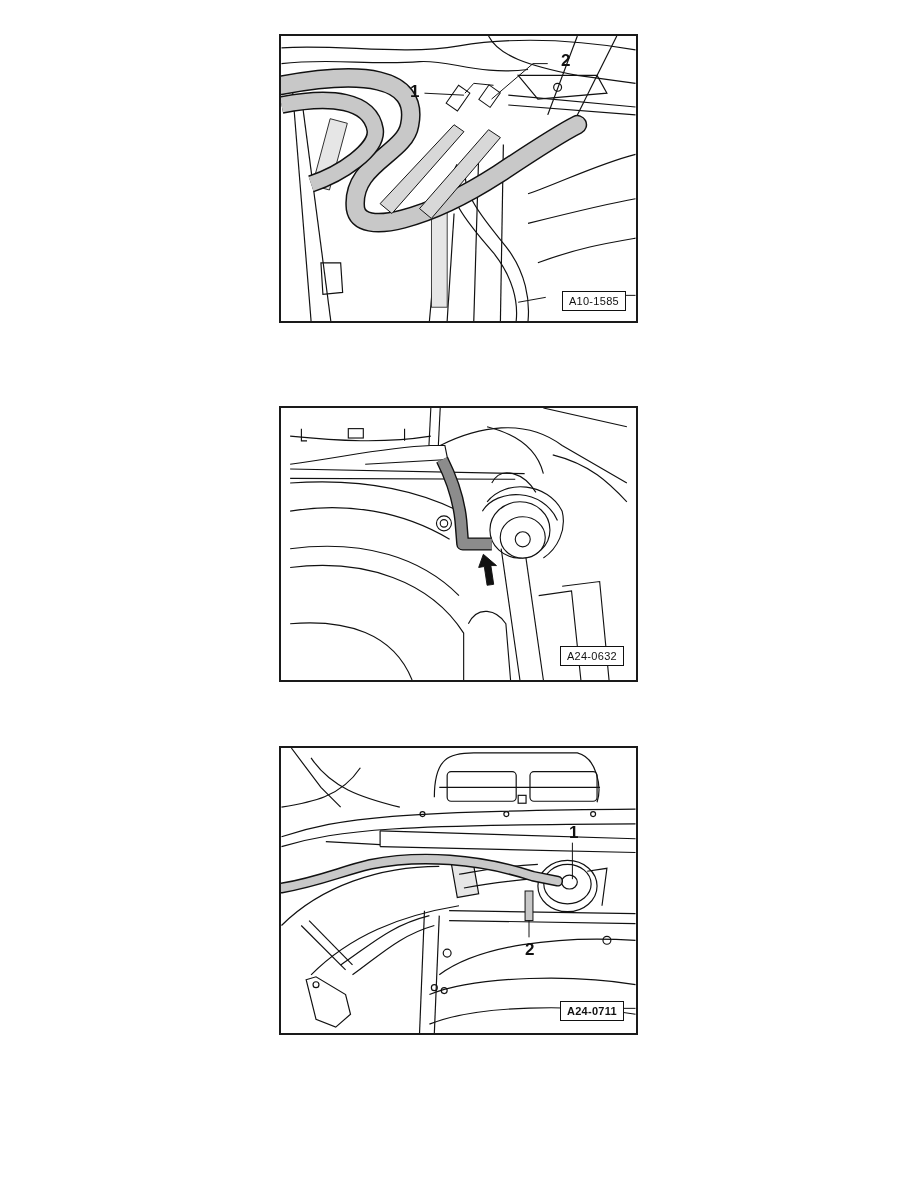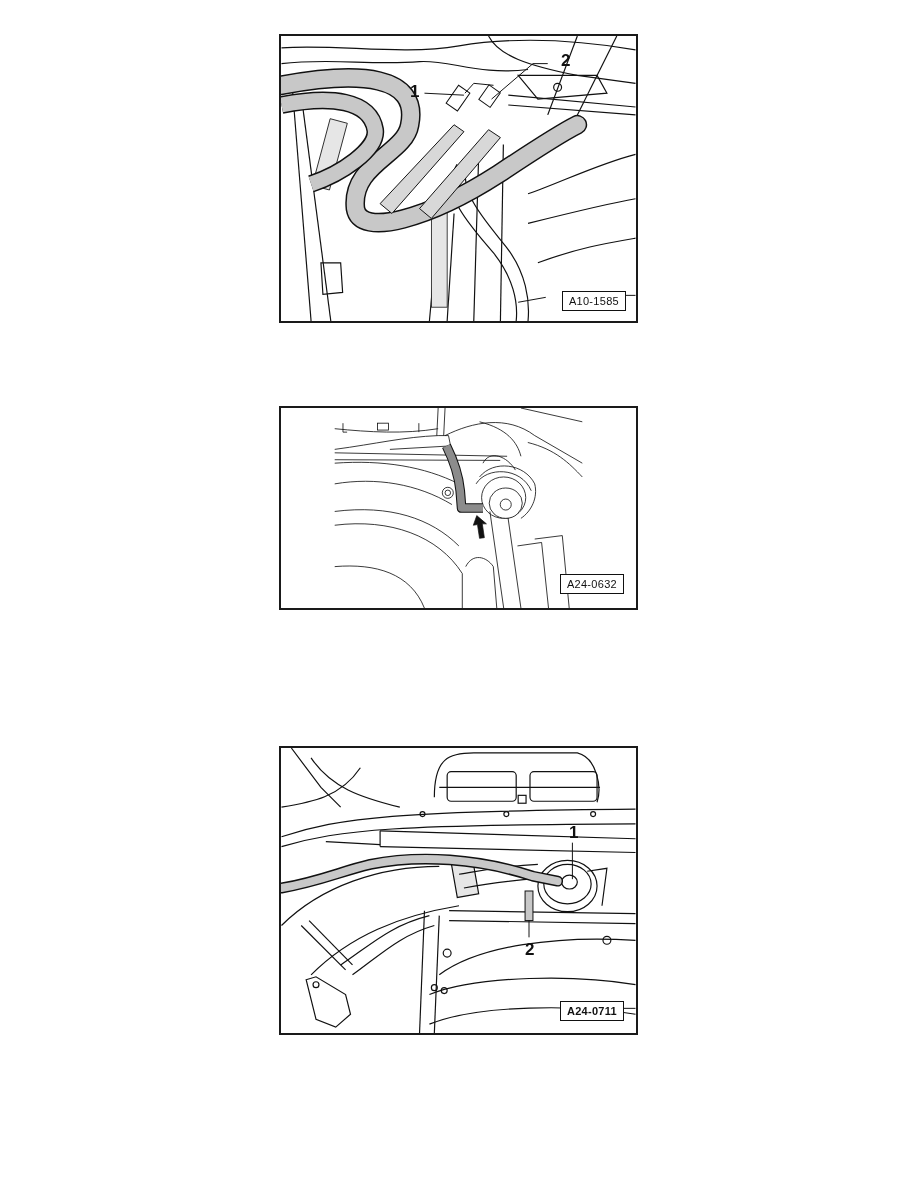--- a/index.html
+++ b/index.html
@@ -1,19 +1,19 @@
 <!DOCTYPE html>
 <html><head>
 <meta charset="utf-8">
 <style>
   html, body { margin: 0; padding: 0; background: #ffffff; }
   body { width: 918px; height: 1188px; position: relative; overflow: hidden; font-family: "Liberation Sans", sans-serif; }
   .figure { position: absolute; left: 279px; width: 359px; background: #fff; border: 2px solid #1a1a1a; box-sizing: border-box; overflow: hidden; }
   #fig1 { top: 34px; height: 289px; }
-  #fig2 { top: 406px; height: 204px; }
+  #fig2 { top: 406px; height: 276px; }
   #fig3 { top: 746px; height: 289px; }
   .figure svg { position: absolute; left: 0; top: 0; width: 100%; height: 100%; }
   .fig-id { position: absolute; background: #fff; border: 1.5px solid #111; font-size: 11px; color: #111; padding: 2px 6px; letter-spacing: 0.3px; line-height: 14px; }
   #fig1 .fig-id { right: 10px; bottom: 10px; }
   #fig2 .fig-id { right: 12px; bottom: 14px; }
   #fig3 .fig-id { right: 12px; bottom: 12px; font-weight: bold; }
   .callout { position: absolute; font-weight: bold; font-size: 17px; color: #111; line-height: 18px; }
 </style>
 </head>
 <body>

